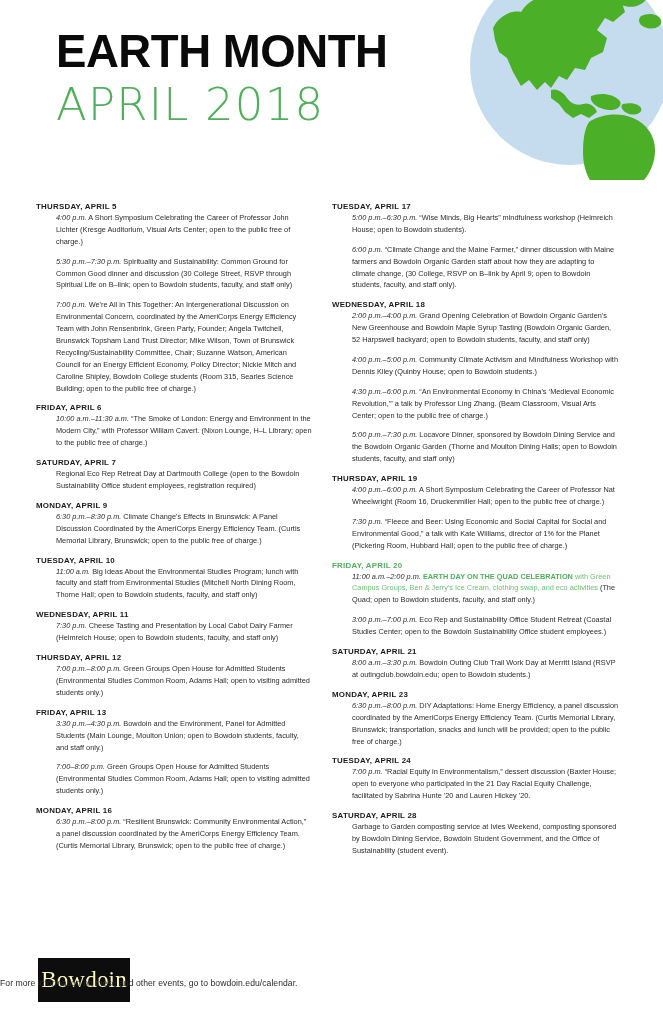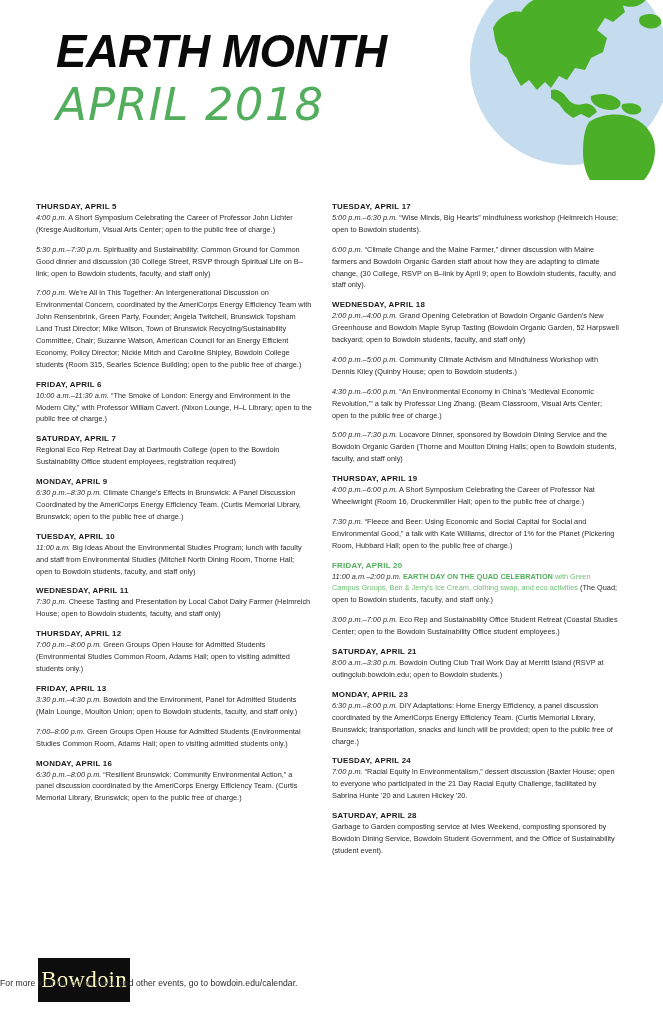--- a/index.html
+++ b/index.html
@@ -36,21 +36,20 @@
     height: 230px;
     pointer-events: none;
   }
   .globe-wrap svg { display: block; width: 230px; height: 230px; }
 
   .title-block {
     position: absolute;
     left: 56px;
     top: 28px;
     z-index: 3;
-    font-style: italic;
   }
 
   .title-main {
     font-family: "Liberation Sans", sans-serif;
     font-weight: 700;
     font-size: 47px;
     letter-spacing: -0.5px;
     line-height: 0.98;
     color: #0a0a0a;
     transform: scaleX(0.97);
@@ -102,20 +101,21 @@
   }
   .day-heading.green { color: #52ae5c; }
 
   .event {
     font-family: "Liberation Sans", sans-serif;
     font-size: 7.35px;
     line-height: 1.62;
     color: #2b2b2b;
     margin-bottom: 8px;
     text-align: left;
+    margin-left: 20px;
   }
   .event:last-child { margin-bottom: 0; }
 
   .event .tm { font-style: italic; }
   .event .hl-bold { color: #52ae5c; font-weight: 700; }
   .event .hl { color: #6ebf74; text-align: right; }
 
   
   .day-heading + .event { margin-top: 0; }
 

